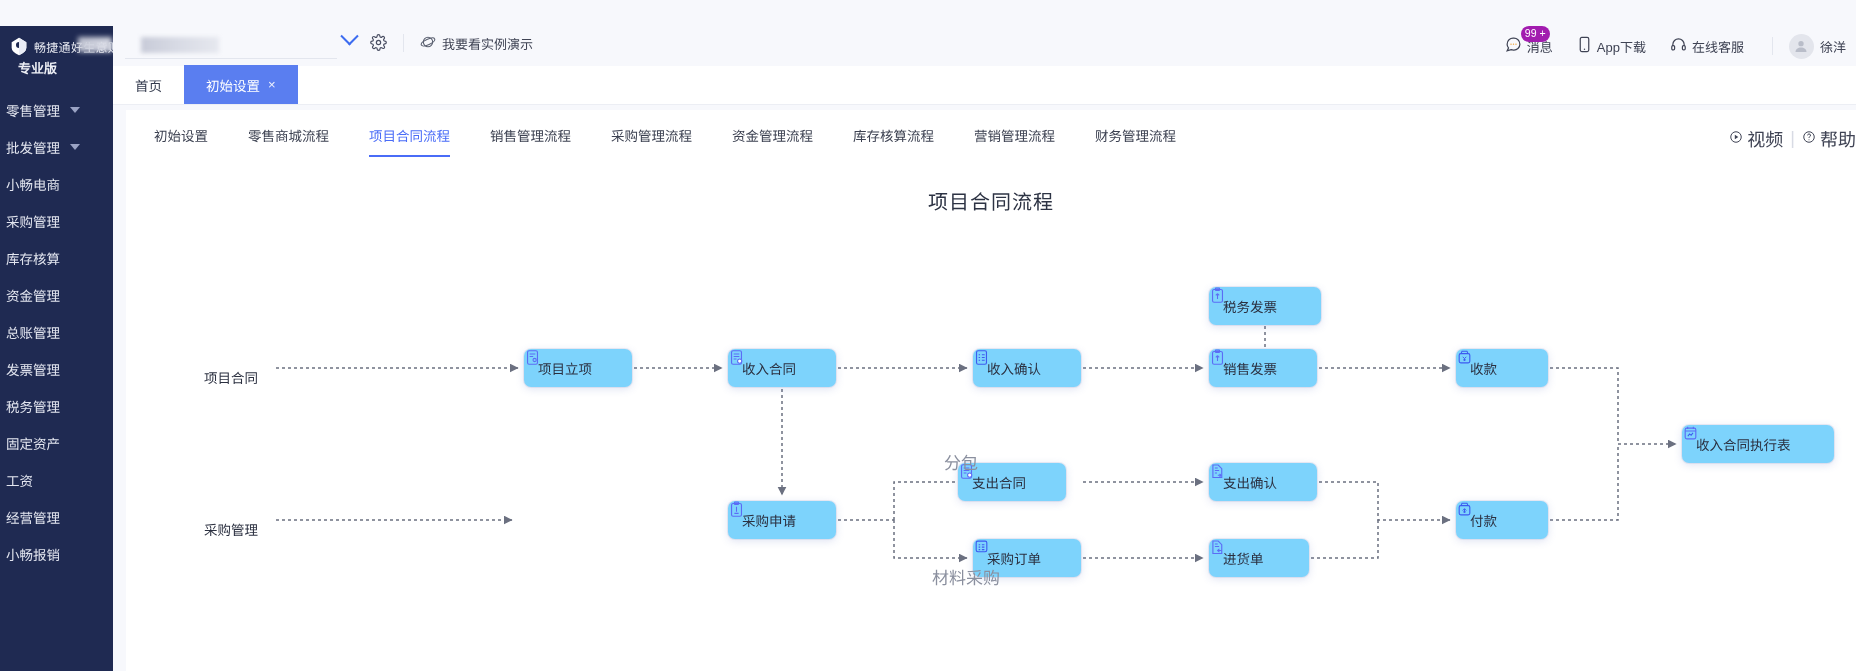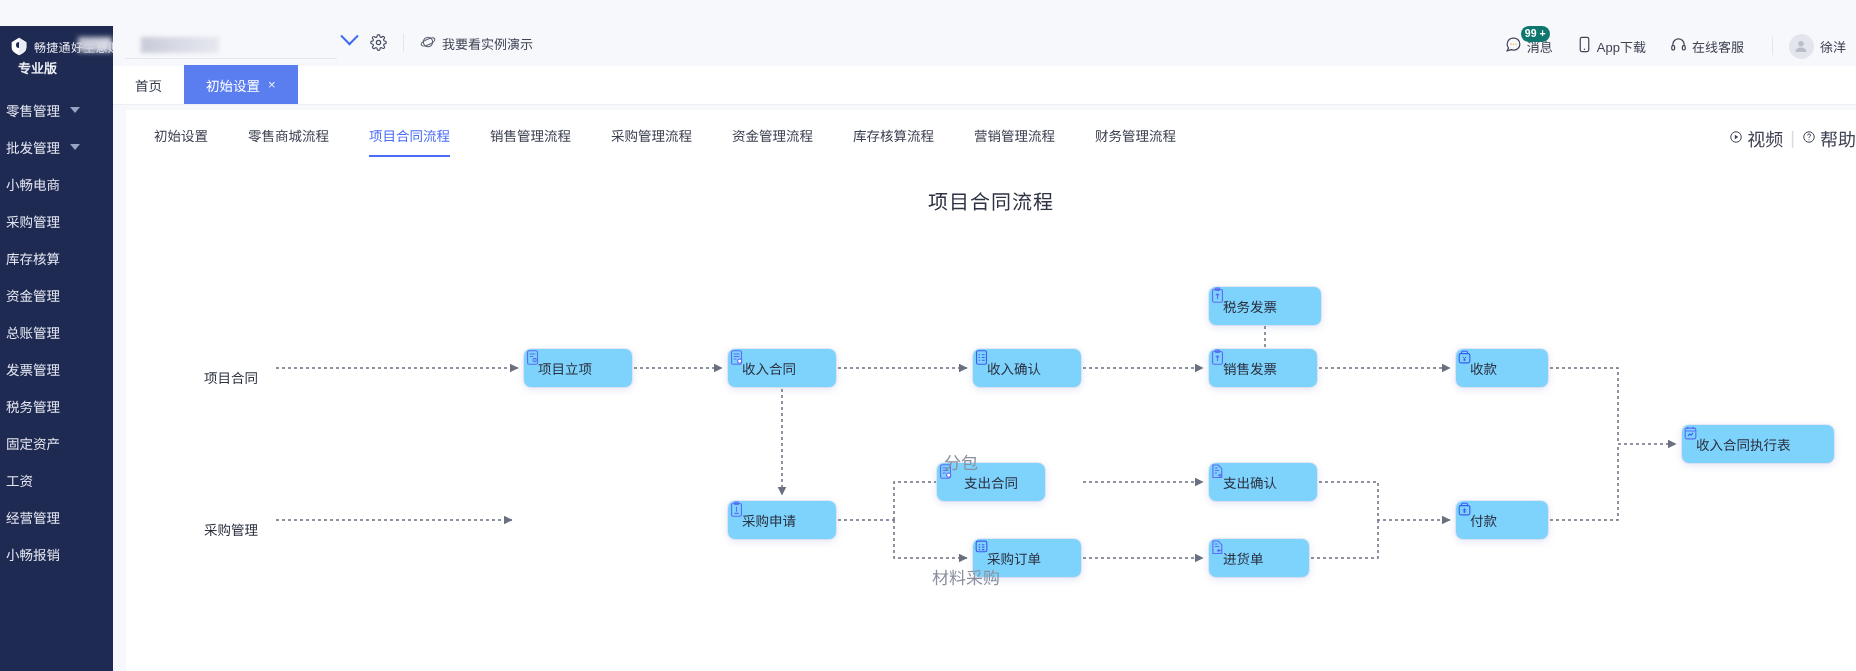--- a/index.html
+++ b/index.html
@@ -70,23 +70,23 @@
   }
   .topbar-right {
     margin-left: auto; display: flex; align-items: center; gap: 0; padding-right: 10px;
   }
   .tr-item {
     display: flex; align-items: center; gap: 5px; font-size: 13px; color: #3f4354;
     cursor: pointer; padding: 0 12px; position: relative;
   }
   .badge {
     position: absolute; top: -10px; left: 28px;
-    background: #0f766e; color: #fff; font-size: 10.5px; line-height: 15px;
+    background: #a21caf; color: #fff; font-size: 10.5px; line-height: 15px;
     height: 16px; min-width: 27px; border-radius: 9px; text-align: right; padding: 0 4px;
-    font-weight: 700;
+    font-weight: 400;
   }
   .avatar {
     width: 25px; height: 25px; border-radius: 50%; background: #e3e5ec;
     display: flex; align-items: center; justify-content: center; margin-right: 6px;
   }
 
   
   .pagetabs {
     position: absolute; left: 113px; top: 66px; right: 0; height: 39px;
     background: #fff; display: flex; align-items: flex-end; 
@@ -416,21 +416,21 @@
             <span>收款</span>
           </div>
           <div class="node" style="left: 1556px; top: 200px; min-width: 152px;">
             <svg class="ico" viewBox="0 0 21 24">
               <rect x="3" y="4.5" width="15" height="15" rx="2.2" fill="none" stroke="#5b6cf5" stroke-width="1.6"></rect>
               <path d="M3 8.5h15M6.5 2.6v3M14.5 2.6v3" stroke="#5b6cf5" stroke-width="1.5"></path>
               <path d="M6.8 15.6l2.4-3 2.2 2 2.6-3.4" fill="none" stroke="#3d5bf0" stroke-width="1.5"></path>
             </svg>
             <span>收入合同执行表</span>
           </div>
-          <div class="node" style="left: 811px; top: 238px; min-width: 108px; justify-content: center;">
+          <div class="node" style="left: 832px; top: 238px; min-width: 108px;">
             <svg class="ico" viewBox="0 0 21 24">
               <rect x="3.5" y="2.5" width="14" height="19" rx="2.2" fill="none" stroke="#5b6cf5" stroke-width="1.6"></rect>
               <path d="M6.5 7h8M6.5 10.5h8M6.5 14h4" stroke="#5b6cf5" stroke-width="1.5"></path>
               <circle cx="15" cy="17" r="3" fill="#fff" stroke="#5b6cf5" stroke-width="1.5"></circle>
             </svg>
             <span>支出合同</span>
           </div>
           <div class="node" style="left: 1083px; top: 238px; min-width: 108px;">
             <svg class="ico" viewBox="0 0 21 24">
               <path d="M4 2.8h7.5L16.5 8v12.4H4z" fill="none" stroke="#5b6cf5" stroke-width="1.6"></path>

